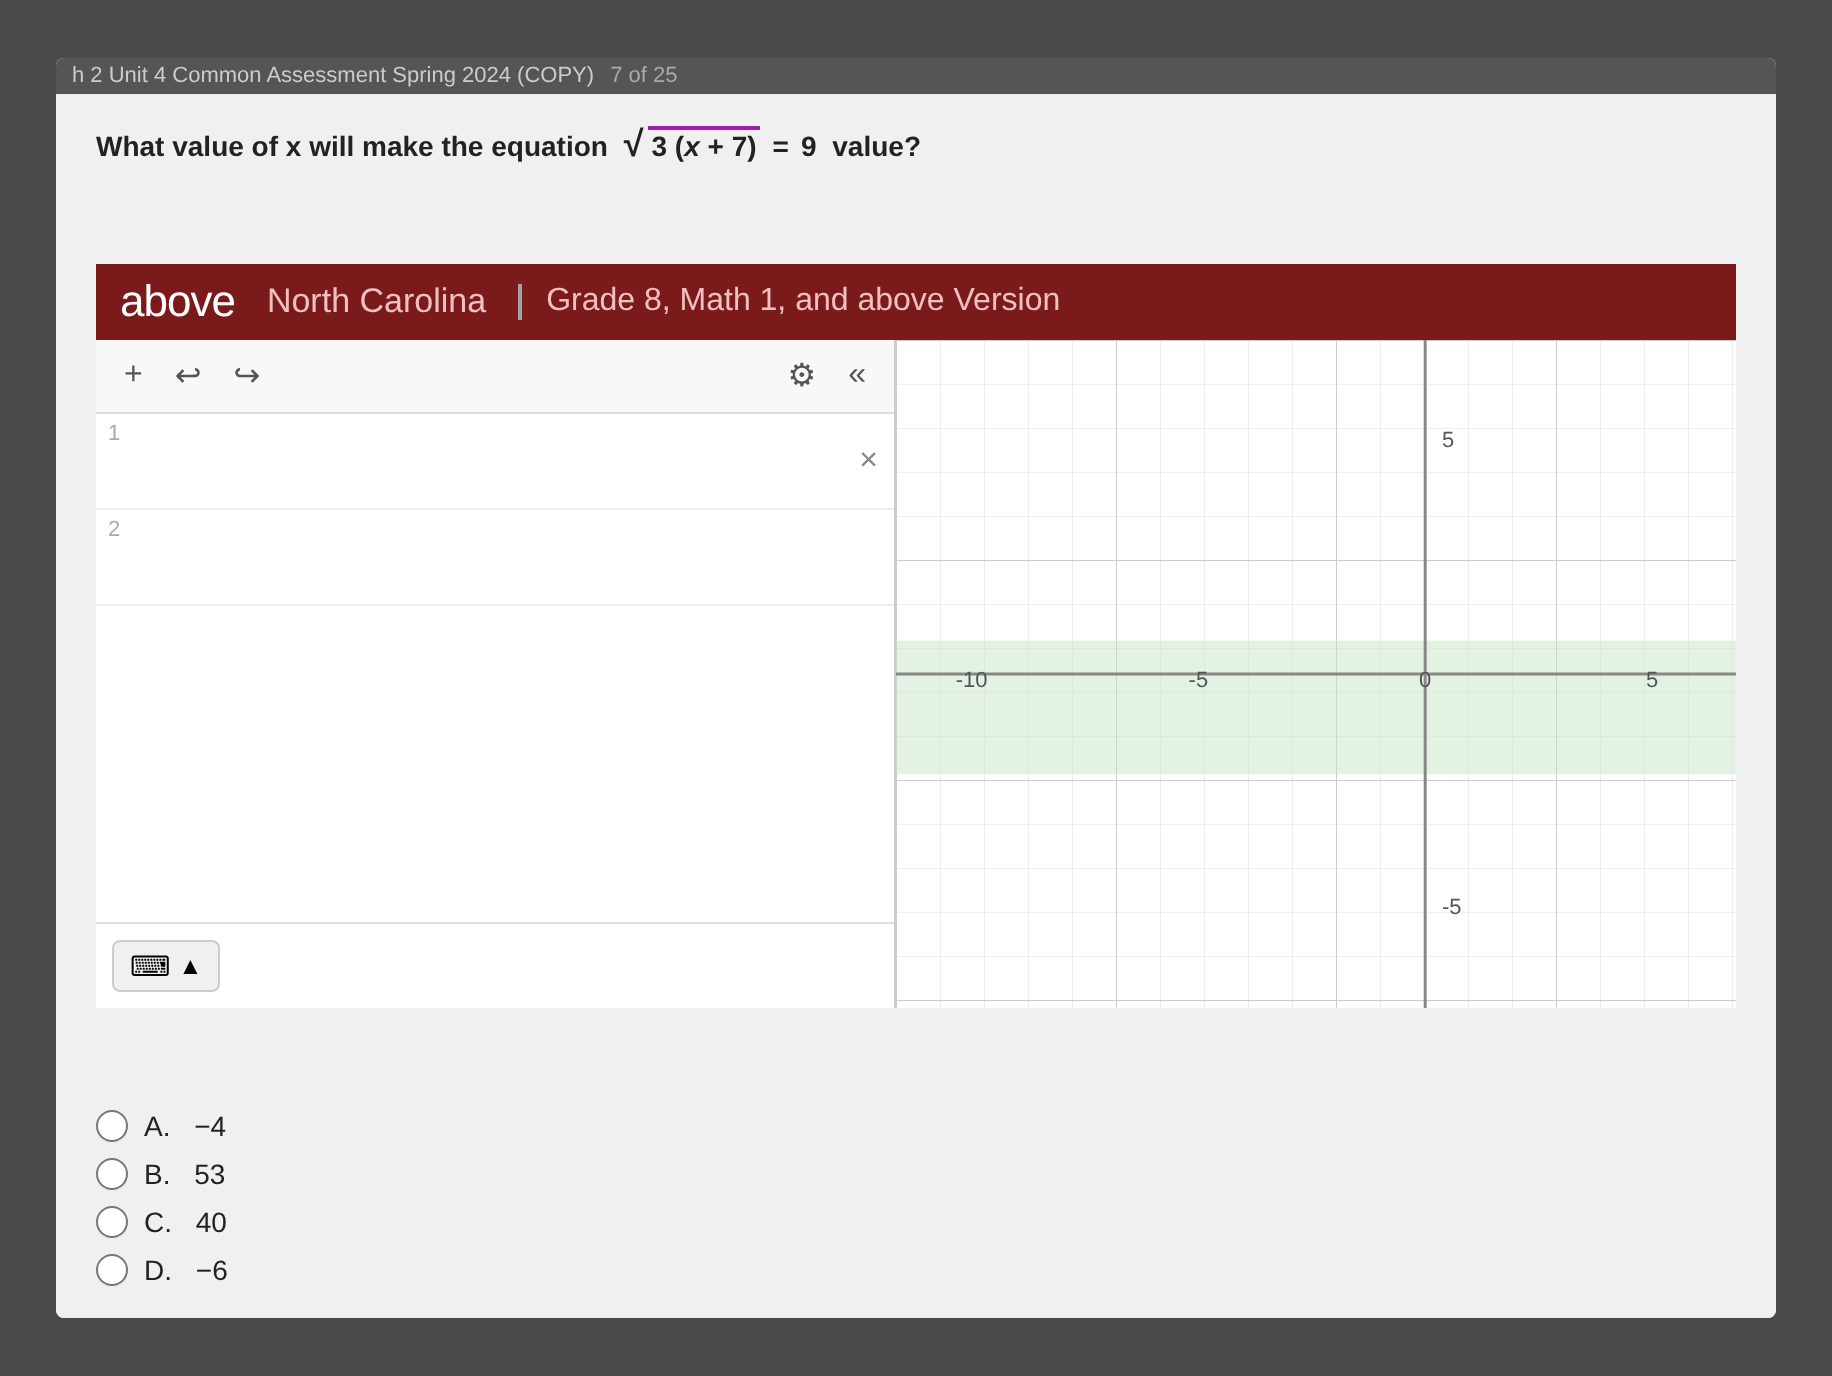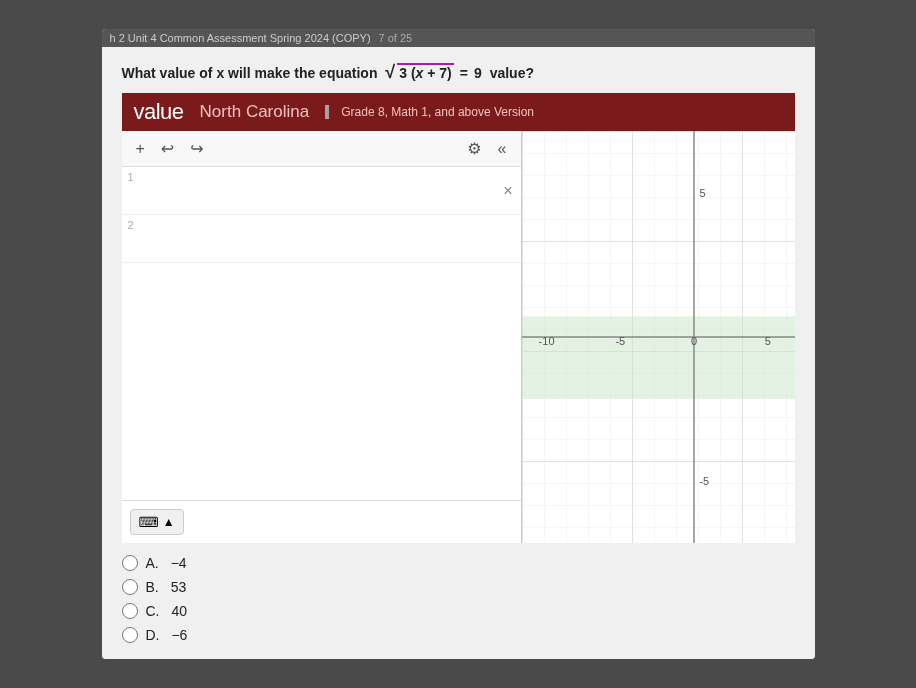--- a/index.html
+++ b/index.html
@@ -7,21 +7,21 @@
       background: #4a4a4a;
       font-family: Arial, sans-serif;
       width: 916px;
       height: 688px;
       display: flex;
       align-items: center;
       justify-content: center;
     }
     .window {
       background: #e8e8e8;
-      width: 713px;
+      width: 860px;
       height: 630px;
       border-radius: 4px;
       overflow: hidden;
       display: flex;
       flex-direction: column;
     }
     .title-bar {
       background: #555;
       color: #ccc;
       font-size: 11px;
@@ -32,20 +32,21 @@
     }
     .title-bar .progress {
       color: #aaa;
     }
     .content-area {
       flex: 1;
       display: flex;
       flex-direction: column;
       background: #f0f0f0;
       padding: 16px 20px;
+      gap: 39px;
     }
     .question-text {
       font-size: 14px;
       font-weight: bold;
       color: #222;
       margin-bottom: 12px;
     }
     .desmos-panel {
       display: flex;
       flex-direction: column;
@@ -64,23 +65,23 @@
       font-size: 22px;
       font-weight: 300;
       letter-spacing: -0.5px;
     }
     .desmos-region {
       font-size: 17px;
       color: #f0c0c0;
       text-align: right;
     }
     .desmos-version {
-      font-size: 12px;
+      font-size: 16px;
       color: #f0c0c0;
-      border-left: 4px solid #a3a3a3;
+      border-left: 2px solid #a3a3a3;
       padding-left: 12px;
     }
     .desmos-body {
       display: flex;
       flex: 1;
       background: white;
     }
     .desmos-sidebar {
       width: 400px;
       min-width: 400px;
@@ -204,21 +205,21 @@
         <span style="border-top:2px solid #a21caf; padding:0 2px; font-size:14px;">3 (<em>x</em> + 7)</span>
         <span style="margin:0 4px;">=</span>
         <span>9</span>
       </span>
       <span>value?</span>
     </div>
 
     <div class="desmos-panel">
 
       <div class="desmos-header">
-        <span class="desmos-logo">value</span>
+        <span class="desmos-logo">above</span>
         <span class="desmos-region">North Carolina</span>
         <span class="desmos-version">Grade 8, Math 1, and above Version</span>
       </div>
 
       <div class="desmos-body">
 
         <div class="desmos-sidebar">
 
           <div class="sidebar-toolbar">
             <button class="toolbar-btn">+</button>

